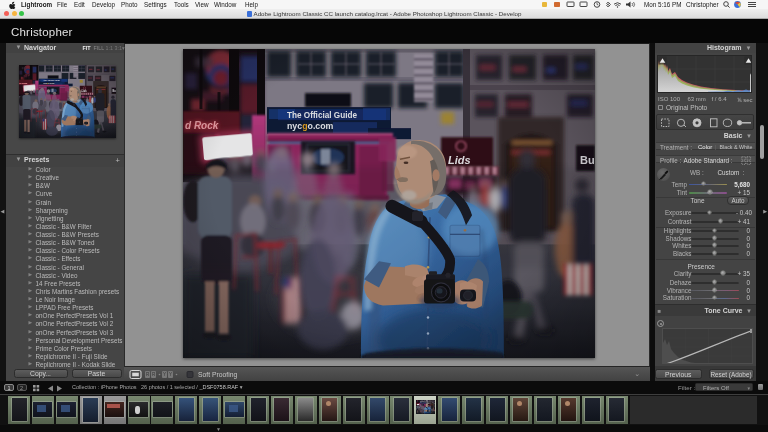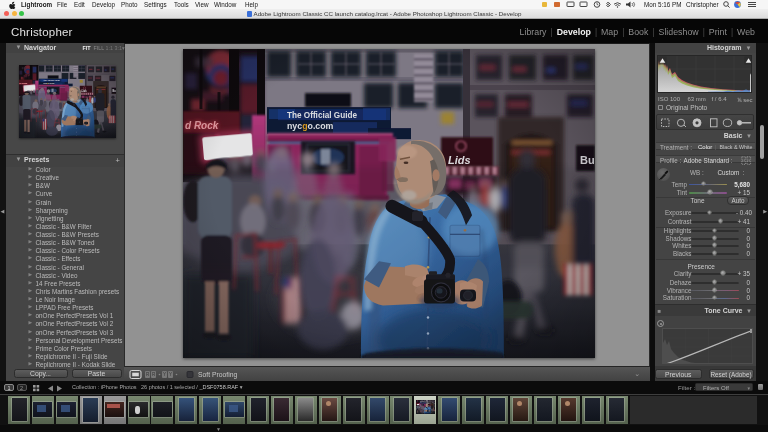--- a/index.html
+++ b/index.html
@@ -481,21 +481,20 @@
 
   <div class="abs" id="titlebar">
     <div class="tl" style="left:4px;background:#f35f57;"></div>
     <div class="tl" style="left:11.5px;background:#f6b440;"></div>
     <div class="tl" style="left:19px;background:#36c348;"></div>
     <div id="wintitle"><span style="display:inline-block;width:5px;height:6px;background:#3a6fd8;border-radius:1px;vertical-align:-0.5px;margin-right:2px;"></span>Adobe Lightroom Classic CC launch catalog.lrcat - Adobe Photoshop Lightroom Classic - Develop</div>
   </div>
 
   <div class="abs" id="topbar">
     <div id="ident">Christopher</div>
-    <div id="modules">Library<span class="sep">|</span><b>Develop</b><span class="sep">|</span>Map<span class="sep">|</span>Book<span class="sep">|</span>Slideshow<span class="sep">|</span>Print<span class="sep">|</span>Web</div>
   </div>
   <div class="abs" id="lefledge">
       <span style="position:absolute;left:0.5px;top:165px;font-size:5px;color:#9a9a9a;">◀</span>
     </div>
   <div class="abs" id="rightedge">
     <div style="position:absolute;left:4px;top:82px;width:4px;height:34px;border-radius:2px;background:#a0a0a0;"></div>
     <span style="position:absolute;right:1px;top:165px;font-size:5px;color:#9a9a9a;">▶</span>
   </div>
   <div class="abs" id="canvas">
     <div class="abs" style="left:57.5px;top:5px;width:412px;height:309.5px;box-shadow:0 1px 3px rgba(0,0,0,.55);background:#555;">

